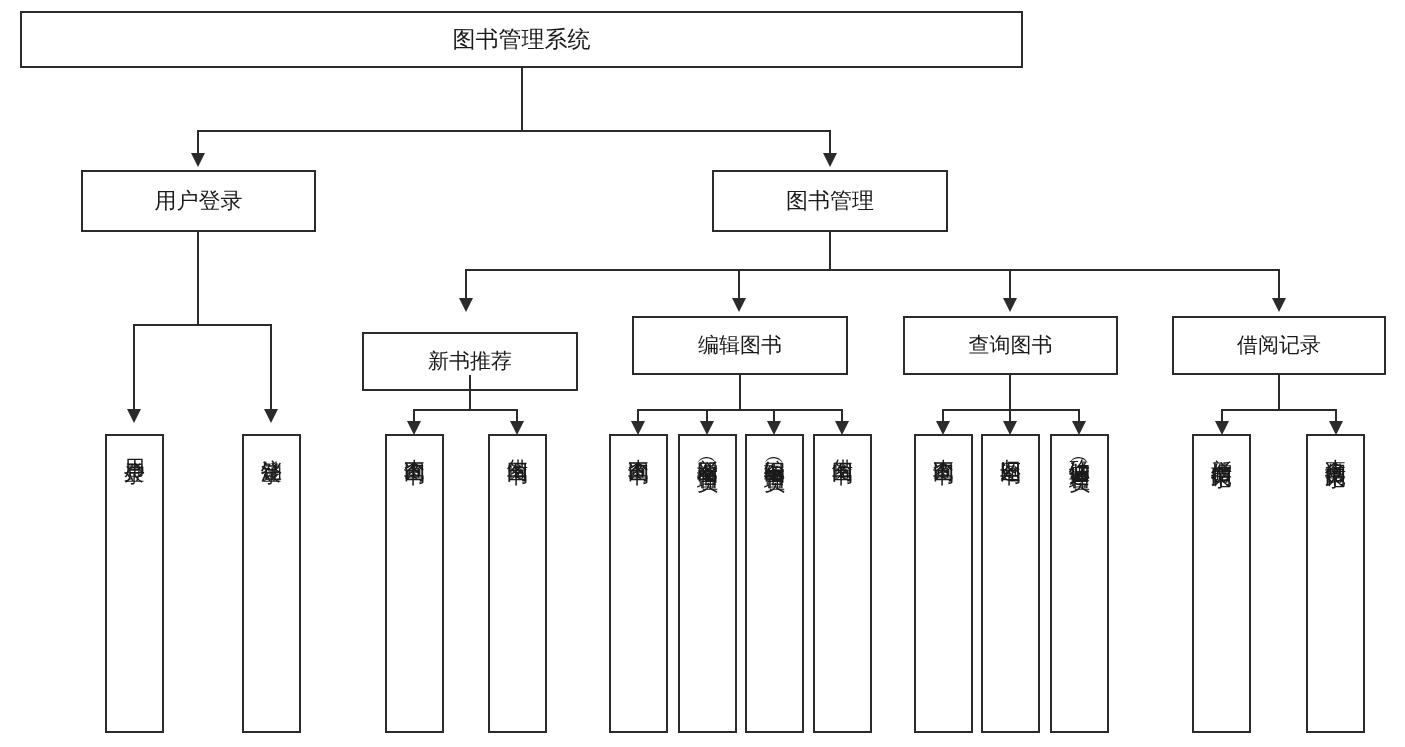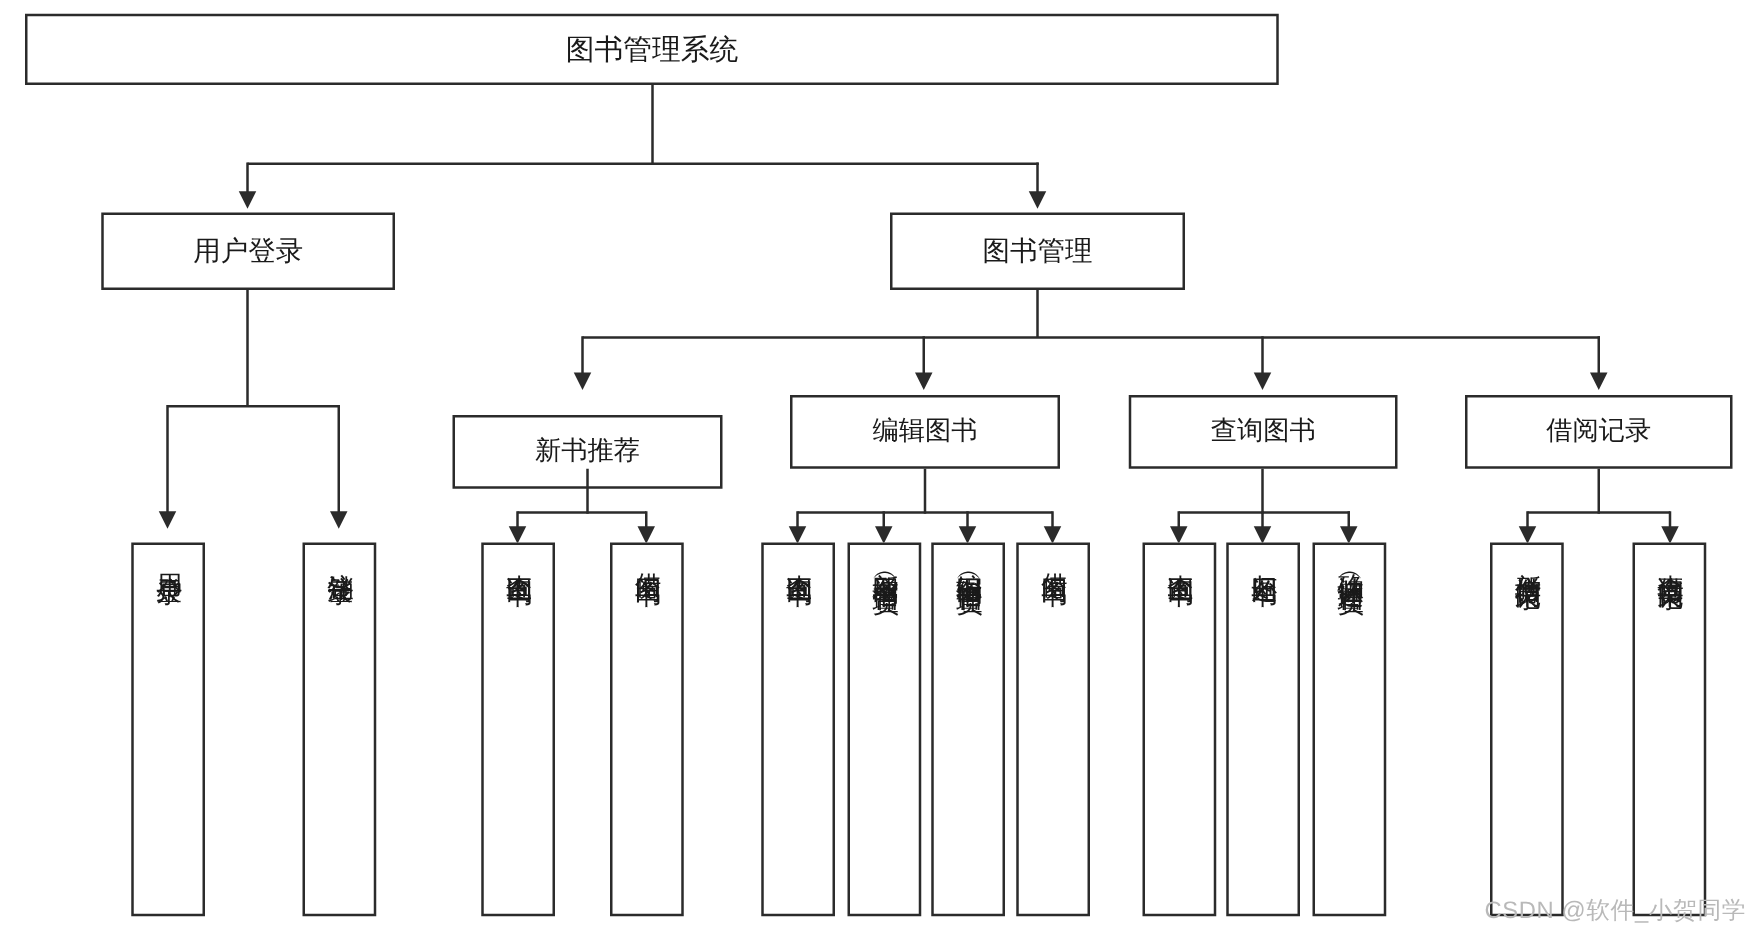--- a/index.html
+++ b/index.html
@@ -196,15 +196,14 @@
     <span class="vtext">确认归还（管理员）</span>
   </div>
 
   <div class="node leaf" style="left:1192px; top:434px; width:59px; height:299px;">
     <span class="vtext">新增借阅记录</span>
   </div>
   <div class="node leaf" style="left:1306px; top:434px; width:59px; height:299px;">
     <span class="vtext">查询借阅记录</span>
   </div>
 
-  <div id="watermark">CSDN @软件_小贺同学</div>
 
 </div>
 
 </body></html>

